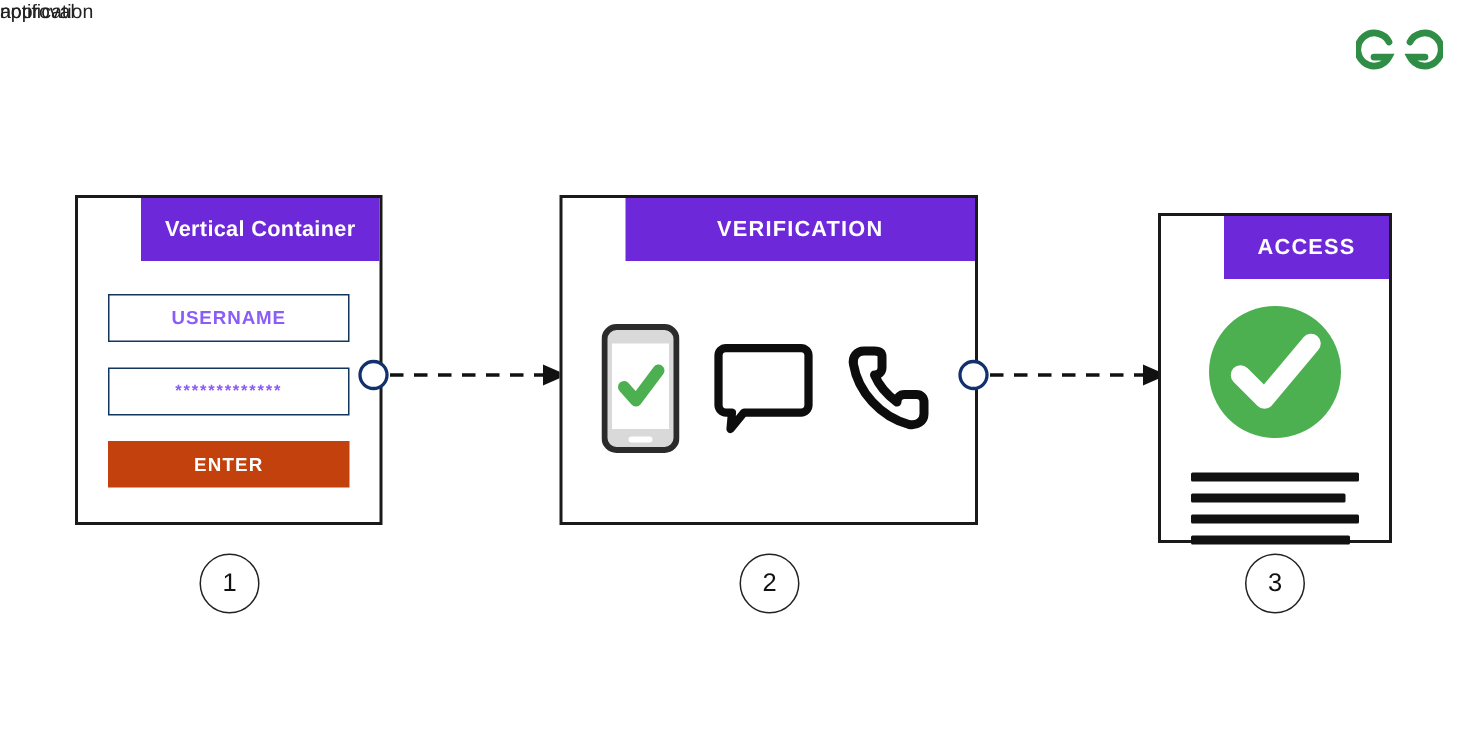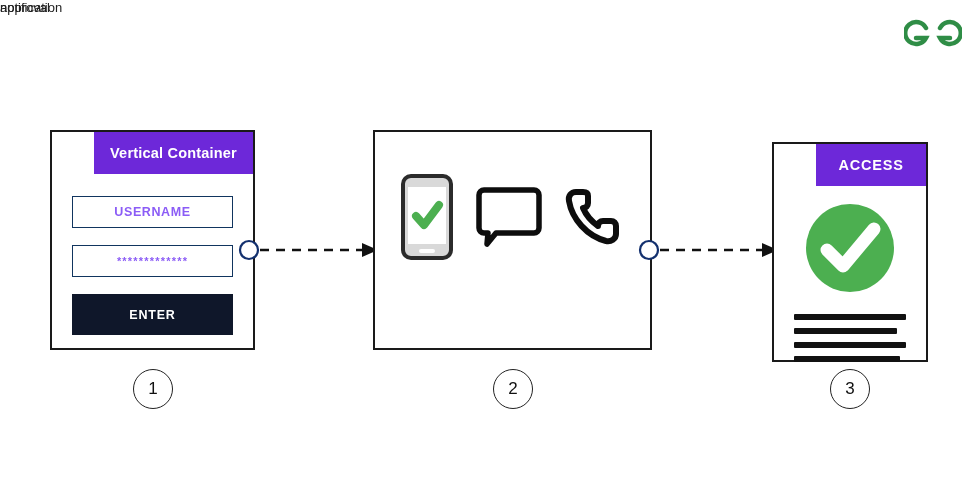--- a/index.html
+++ b/index.html
@@ -75,22 +75,22 @@
     font-weight: bold;
     letter-spacing: .6px;
     background: #ffffff;
     margin-bottom: 17px;
   }
   .field.password {
     font-size: 11px;
     letter-spacing: 1.2px;
   }
   .enter-button {
-    height: 41px;
-    background: #0f172a;
+    height: 31px;
+    background: #c2410c;
     color: #ffffff;
     font-size: 12.5px;
     font-weight: bold;
     letter-spacing: .8px;
     display: flex;
     align-items: center;
     justify-content: center;
     border: none;
     width: 100%;
     font-family: inherit;
@@ -206,20 +206,21 @@
 <div class="connector-label">notification</div>
 <div class="connector" id="connector-1">
   <svg width="140" height="30" viewBox="0 0 140 30" aria-hidden="true">
     <circle cx="11" cy="15" r="9" fill="#ffffff" stroke="#13306e" stroke-width="2.2"></circle>
     <line x1="22" y1="15" x2="124" y2="15" stroke="#111111" stroke-width="2.4" stroke-dasharray="9 7"></line>
     <polygon points="124,8 140,15 124,22" fill="#111111"></polygon>
   </svg>
 </div>
 
 <div class="panel" id="panel-verification">
+  <div class="panel-header">VERIFICATION</div>
   <div class="panel-body">
 
     <span>
       <svg width="52" height="86" viewBox="0 0 52 86" aria-hidden="true">
         <rect x="2" y="2" width="48" height="82" rx="8" ry="8" fill="#d9d9d9" stroke="#2b2b2b" stroke-width="4"></rect>
         <rect x="7" y="13" width="38" height="57" fill="#ffffff"></rect>
         <rect x="18" y="75" width="16" height="4" rx="2" fill="#ffffff"></rect>
         <path d="M15 42 L23 51 L38 31" fill="none" stroke="#4caf50" stroke-width="8" stroke-linecap="round" stroke-linejoin="round"></path>
       </svg>
     </span>

